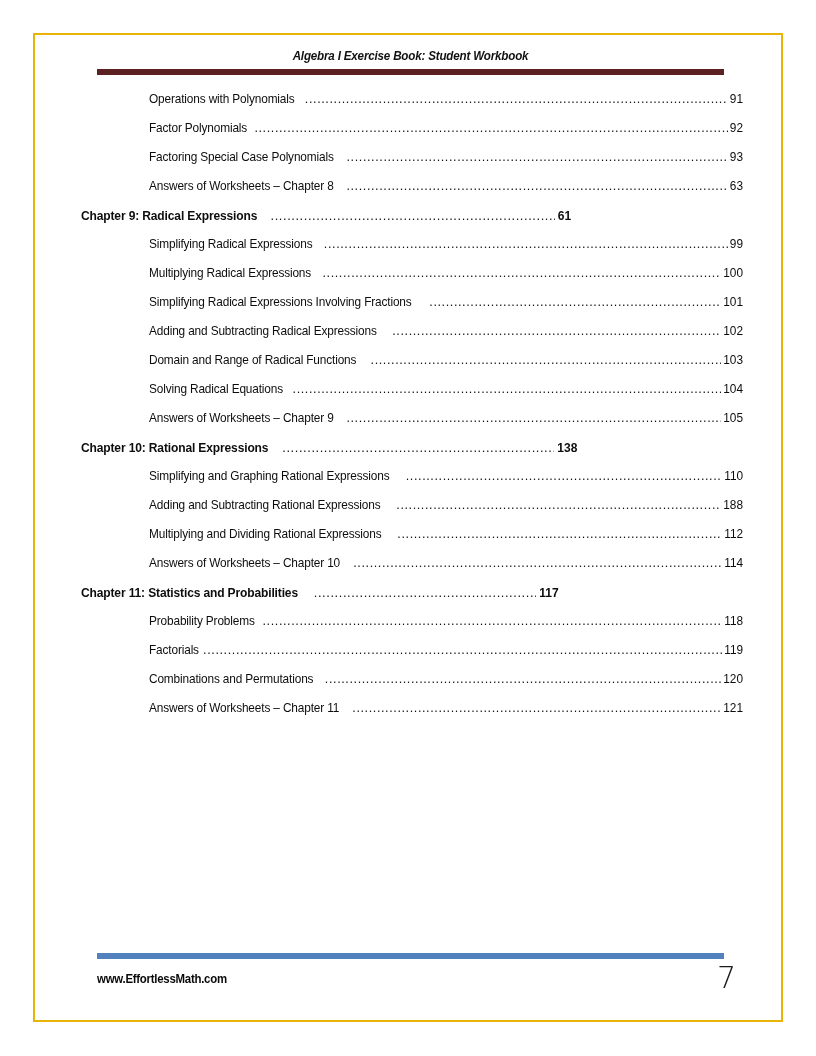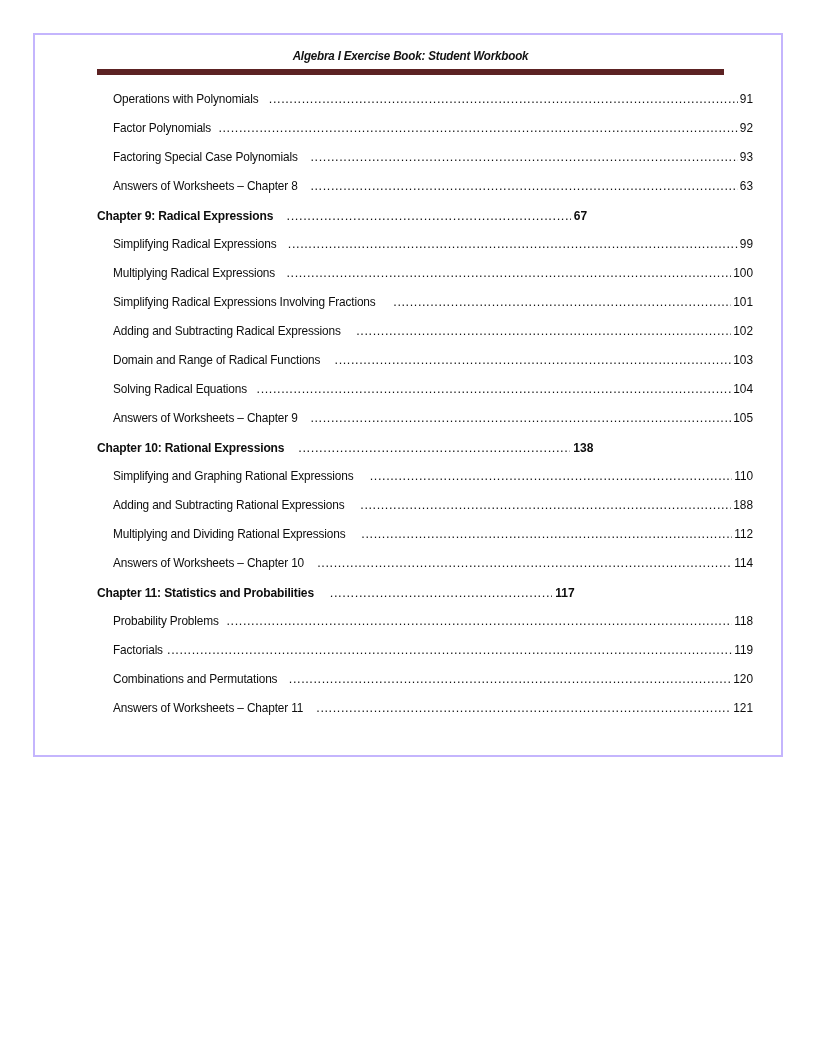--- a/index.html
+++ b/index.html
@@ -13,22 +13,22 @@
     font-family: "Liberation Sans", "DejaVu Sans", sans-serif;
     -webkit-font-smoothing: antialiased;
   }
 
   
   .page-frame {
     position: absolute;
     left: 33px;
     top: 33px;
     width: 750px;
-    height: 724px;
-    border: 2px solid #c4b5fd;
+    height: 989px;
+    border: 2px solid #eab308;
     box-sizing: border-box;
     background: #ffffff;
     overflow: hidden;
   }
 
   
   .running-head {
     position: absolute;
     left: 62px;
     top: 14px;
@@ -91,21 +91,21 @@
   .toc-row .pageno {
     flex: 0 0 auto;
     font-size: 12.6px;
     text-align: right;
     transform: scaleX(0.94);
     transform-origin: right center;
   }
 
   
   .toc-row.level-chapter {
-    padding-left: 62px;
+    padding-left: 46px;
     padding-right: 0;
     font-weight: bold;
   }
   .toc-row.level-chapter .label,
   .toc-row.level-chapter .pageno {
     font-weight: bold;
     font-size: 12.8px;
   }
   .toc-row.level-chapter .leader-fixed {
     flex: 0 0 auto;
@@ -123,21 +123,22 @@
     display: block;
     white-space: nowrap;
   }
   .toc-row.level-chapter .tail {
     flex: 1 1 auto;
   }
 
   
   .toc-row.level-section {
     padding-left: 78px;
-    padding-right: 28px;
+    padding-right: 38px;
+    margin-left: 36px;
   }
 
   
   .footer-rule {
     position: absolute;
     left: 62px;
     top: 918px;
     width: 627px;
     height: 6px;
     background: #5282BE;
@@ -189,21 +190,21 @@
         <span class="pageno">93</span>
       </div>
       <div class="toc-row level-section">
         <span class="label">Answers of Worksheets – Chapter 8</span>
         <span class="leader"></span>
         <span class="pageno">63</span>
       </div>
       <div class="toc-row level-chapter">
         <span class="label">Chapter 9: Radical Expressions</span>
         <span class="leader-fixed" style="width: 284px;"></span>
-        <span class="pageno">67</span>
+        <span class="pageno">61</span>
         <span class="tail"></span>
       </div>
       <div class="toc-row level-section">
         <span class="label">Simplifying Radical Expressions</span>
         <span class="leader"></span>
         <span class="pageno">99</span>
       </div>
       <div class="toc-row level-section">
         <span class="label">Multiplying Radical Expressions</span>
         <span class="leader"></span>

